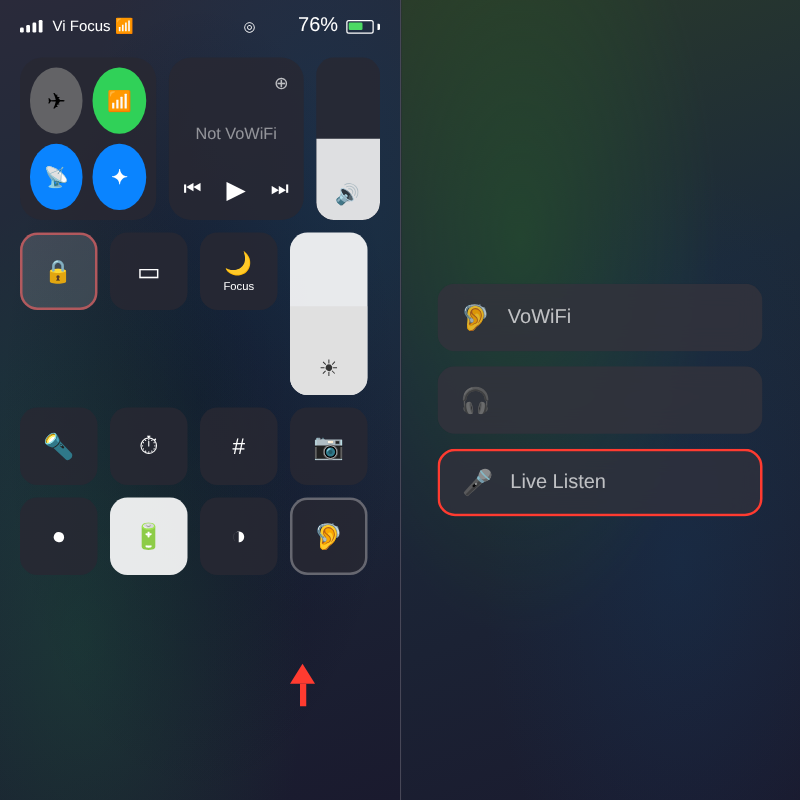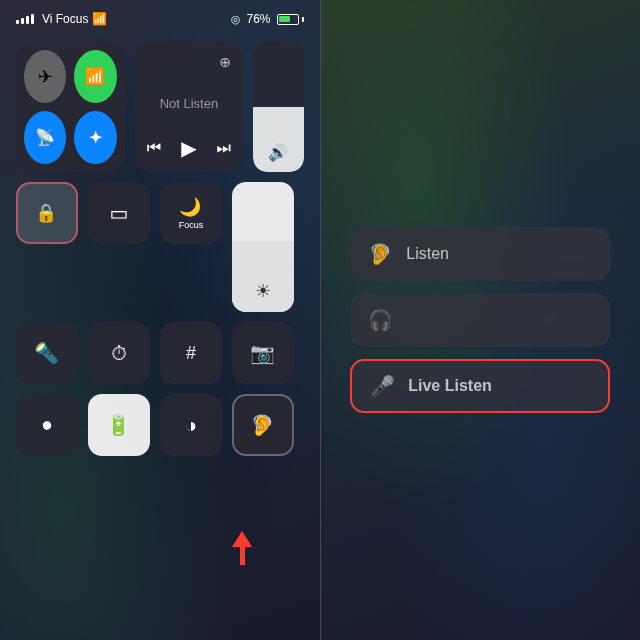--- a/index.html
+++ b/index.html
@@ -338,42 +338,41 @@
       background: rgba(50,50,60,0.75);
     }
 
     .menu-item-label {
       color: rgba(255,255,255,0.7);
       font-size: 16px;
     }
 
     .menu-item.highlighted .menu-item-label {
       color: rgba(255,255,255,0.7);
-      font-weight: bold;
     }
   </style>
 </head>
 <body>
 
 <div class="left-panel">
 
   <div class="status-bar">
     <div class="status-left">
       <div class="signal-dots">
         <div class="signal-dot" style="height:4px"></div>
         <div class="signal-dot" style="height:6px"></div>
         <div class="signal-dot" style="height:8px"></div>
         <div class="signal-dot" style="height:10px"></div>
       </div>
       <span style="font-size:12px; margin-left:4px;">Vi Focus</span>
       <span style="font-size:12px;">📶</span>
     </div>
     <div class="status-right">
       <span style="font-size:11px;">◎</span>
-      <span style="font-size:12px;">76%</span>
+      <span style="font-size:16px;margin-left:28px;">76%</span>
       <div class="battery-icon">
         <div class="battery-body">
           <div class="battery-fill"></div>
         </div>
         <div class="battery-tip"></div>
       </div>
     </div>
   </div>
 
   <div class="control-center">
@@ -393,21 +392,21 @@
         <div class="conn-btn btn-bluetooth">
           <span style="font-size:16px; color:white; font-weight:bold;">✦</span>
         </div>
       </div>
 
       <div class="media-block">
         <div class="media-top">
           <span style="font-size:14px; color:rgba(255,255,255,0.7);">⊕</span>
         </div>
         <div class="media-text">
-          <span style="color:rgba(255,255,255,0.5); font-size:13px;">Not Listen</span>
+          <span style="color:rgba(255,255,255,0.5); font-size:13px;">Not VoWiFi</span>
         </div>
         <div class="media-controls">
           <span style="color:white; font-size:16px;">⏮</span>
           <span style="color:white; font-size:20px;">▶</span>
           <span style="color:white; font-size:16px;">⏭</span>
         </div>
       </div>
 
       <div class="volume-slider-block">
         <div class="volume-fill"></div>
@@ -476,21 +475,21 @@
   </div>
 
 </div>
 
 <div class="divider"></div>
 
 <div class="right-panel">
 
   <div class="menu-item">
     <span class="menu-icon">🦻</span>
-    <span class="menu-item-label">Listen</span>
+    <span class="menu-item-label">VoWiFi</span>
   </div>
 
   <div class="menu-item">
     <span class="menu-icon">🎧</span>
   </div>
 
   <div class="menu-item highlighted">
     <span class="menu-icon">🎤</span>
     <span class="menu-item-label">Live Listen</span>
   </div>

